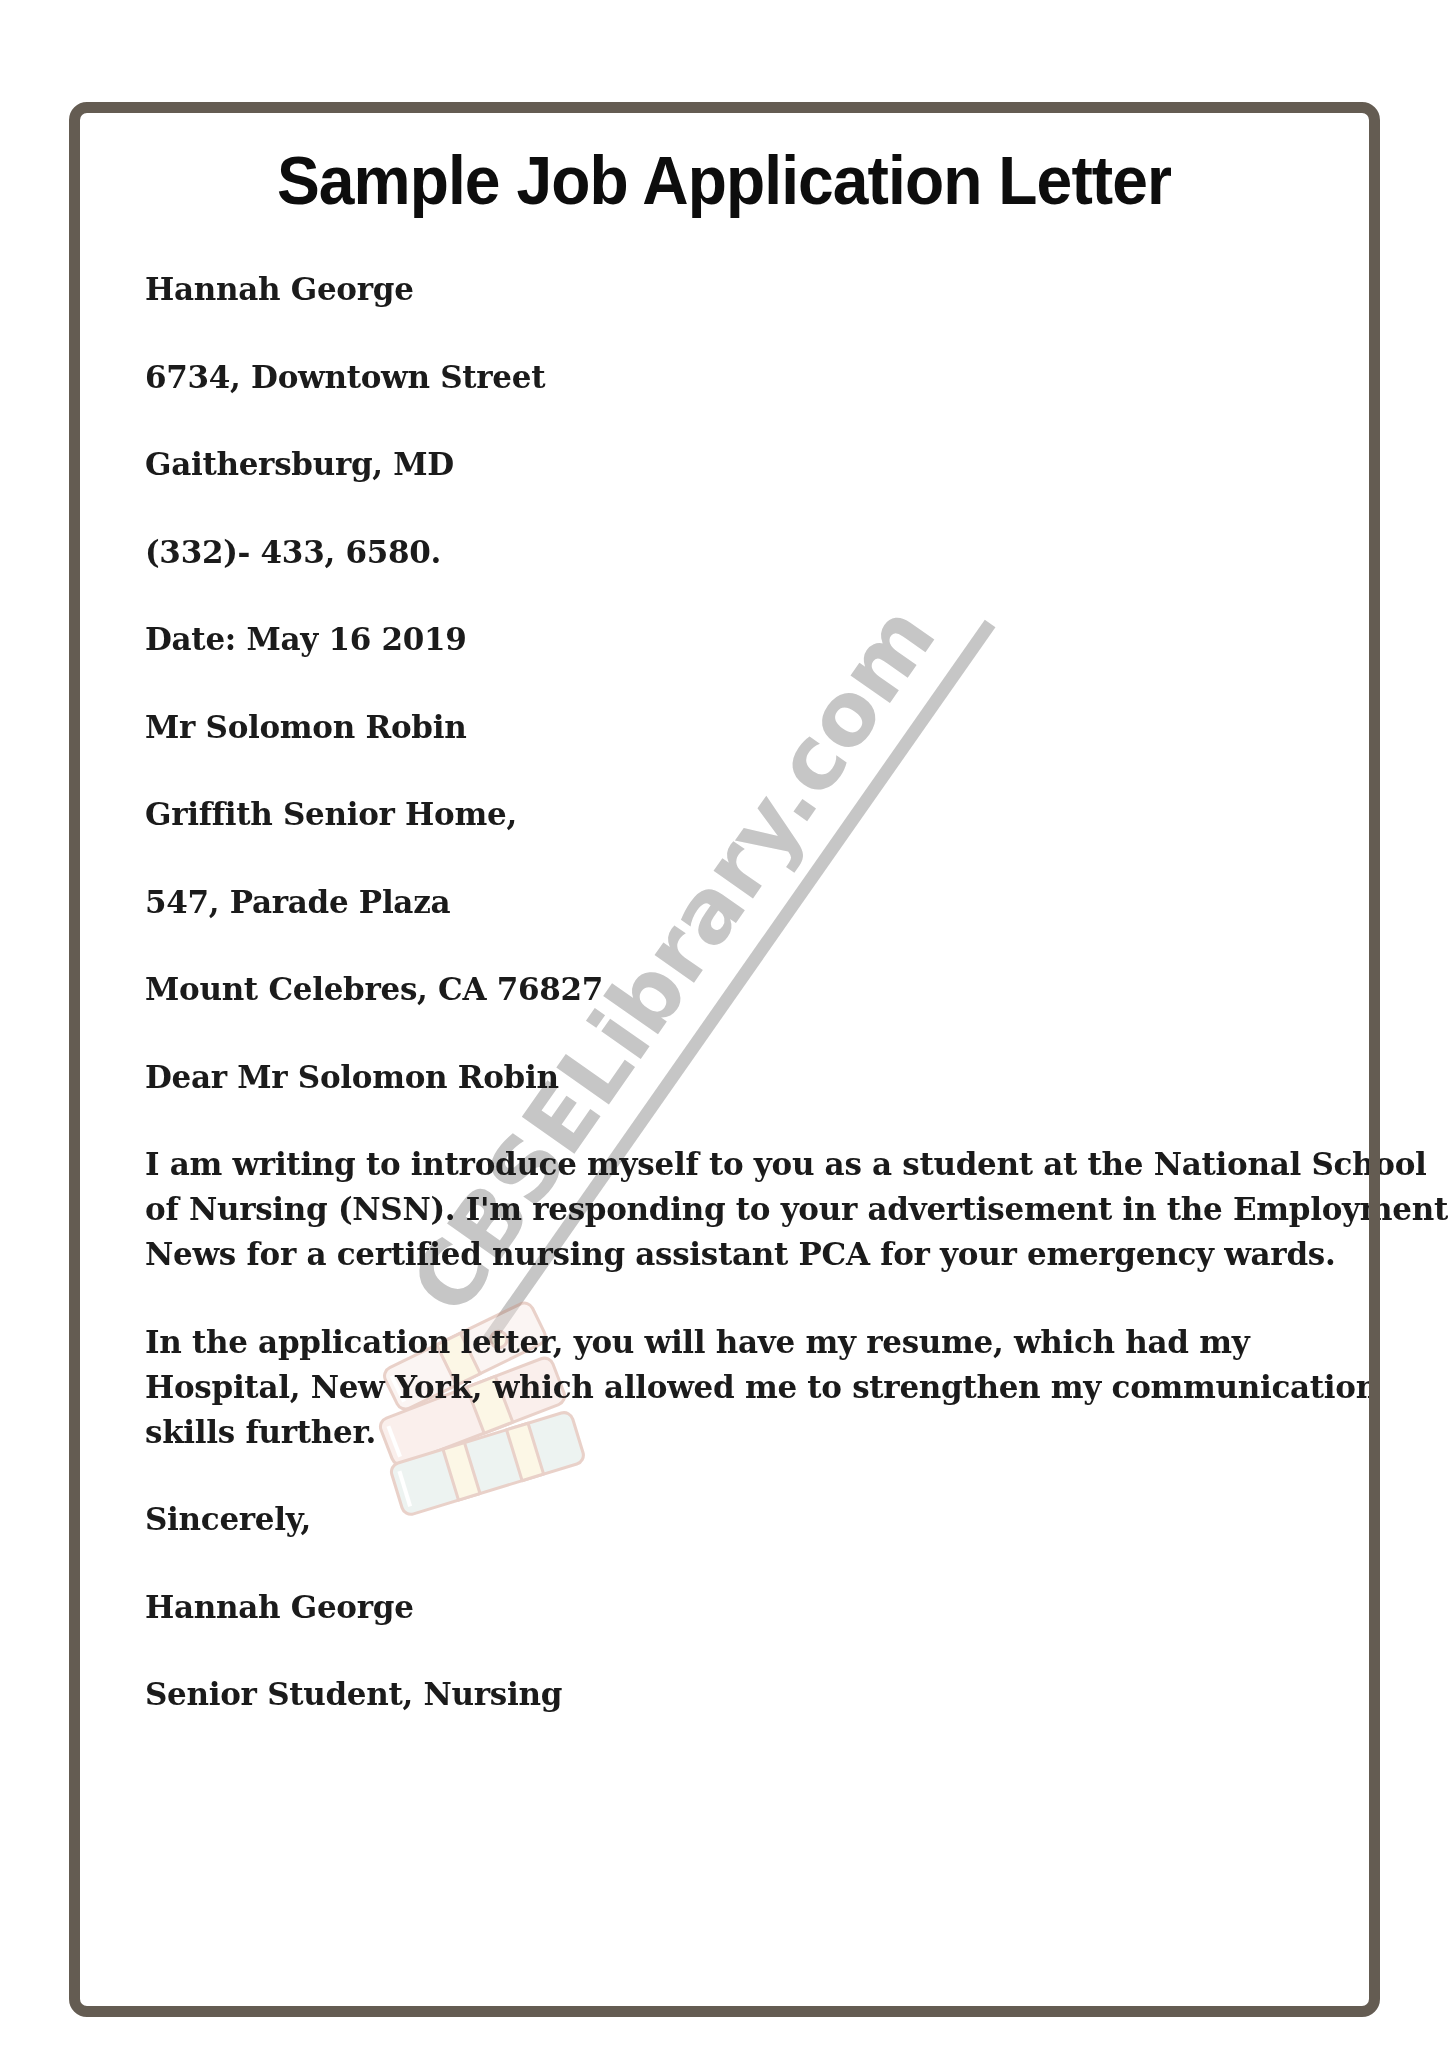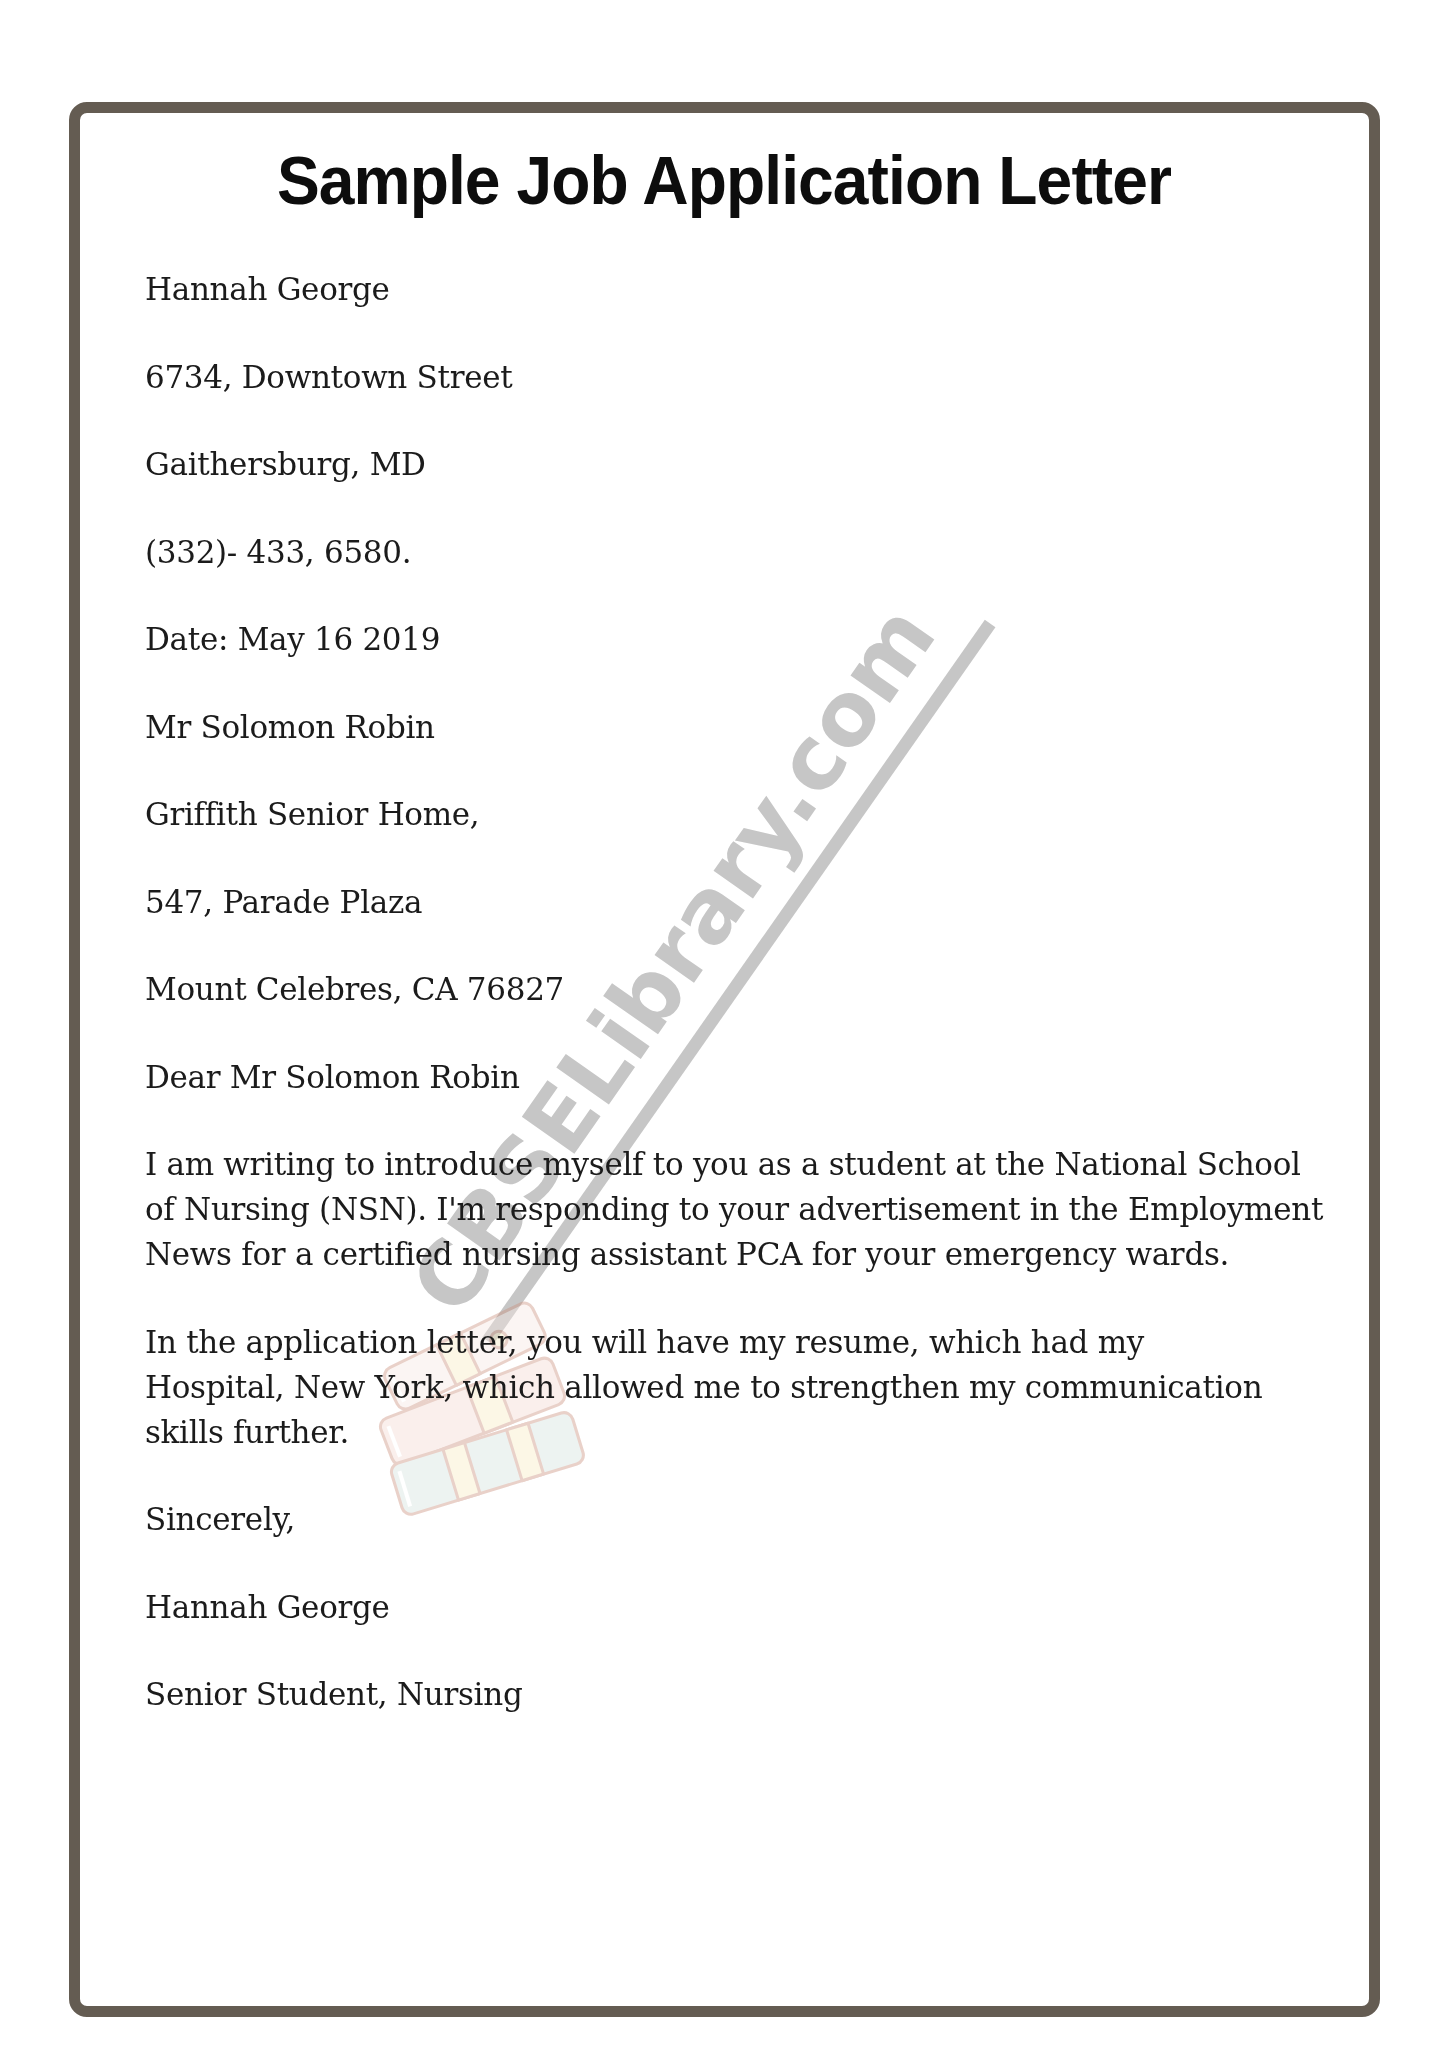--- a/index.html
+++ b/index.html
@@ -48,21 +48,21 @@
     left: 145px;
     top: 267px;
     z-index: 2;
     font-family: "DejaVu Serif", serif;
     font-size: 31px;
     line-height: 45px;
     letter-spacing: -0.3px;
     color: var(--text-color, #1b1b1b);
   }
   .para { margin: 0 0 42.5px 0; }
-  .line { white-space: pre; }
+  .line { white-space: pre; font-weight: bold; }
 
   
   .watermark {
     position: absolute;
     left: 250px;
     top: 890px;
     width: 900px;
     height: 130px;
     transform: rotate(-55deg);
     transform-origin: center center;

